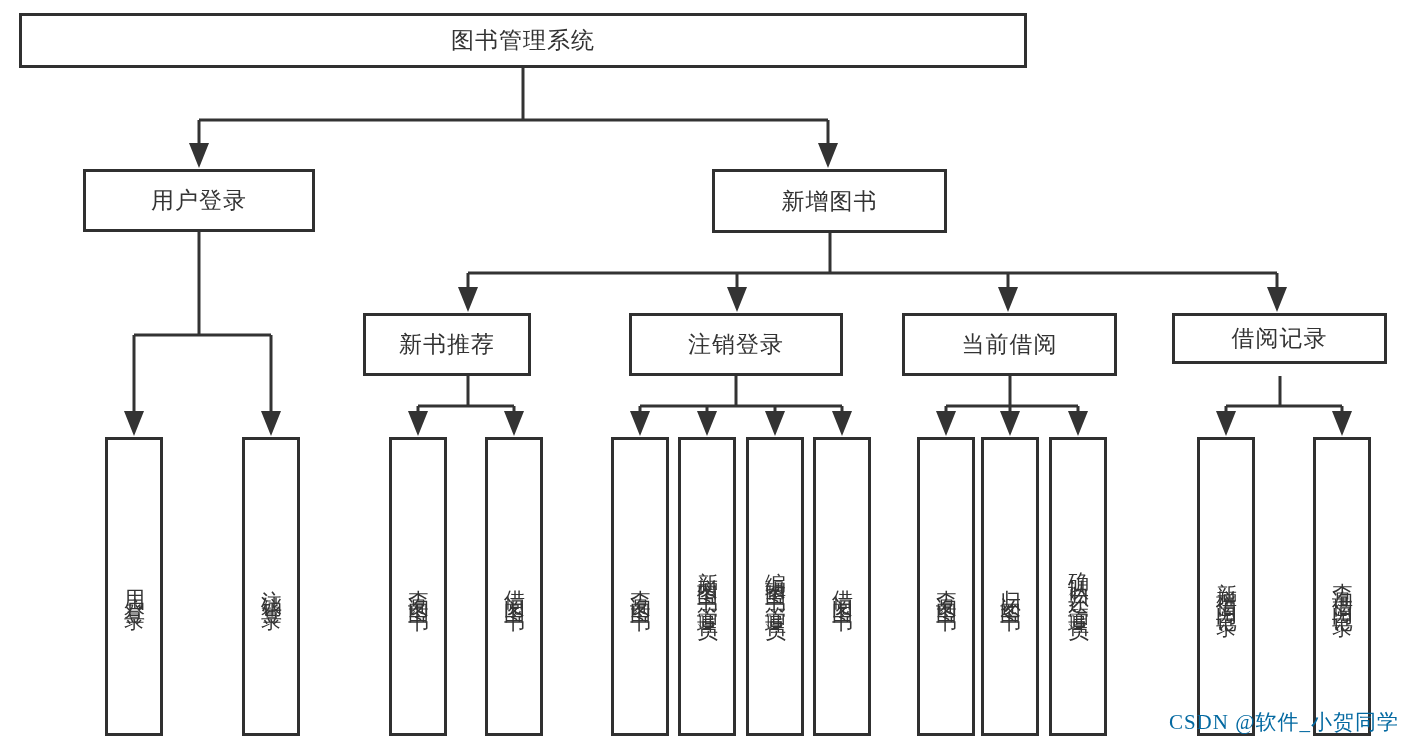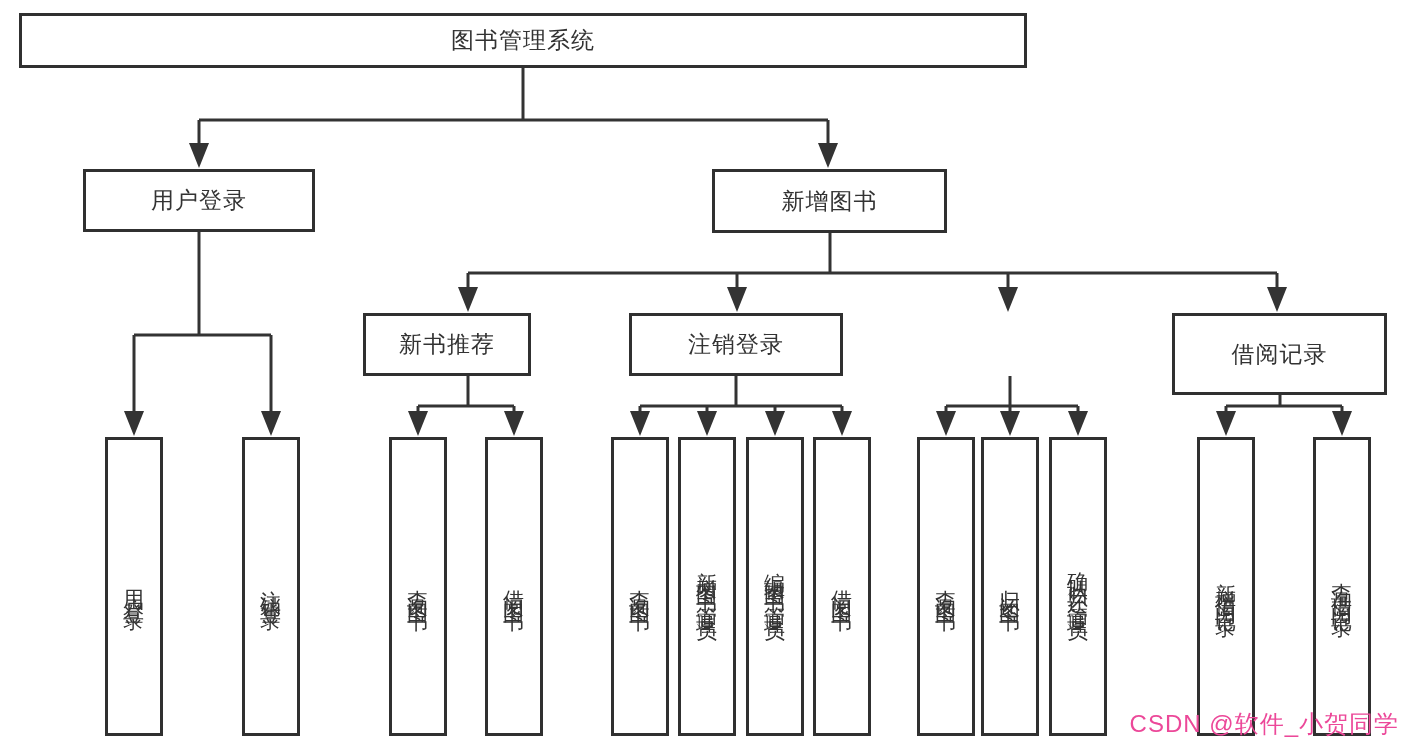--- a/index.html
+++ b/index.html
@@ -1,21 +1,21 @@
 <!DOCTYPE html>
 <html><head>
 <meta charset="utf-8">
 <style>
   html, body { margin: 0; padding: 0; background: #ffffff; }
   #canvas {
     position: relative;
     width: 1405px;
     height: 747px;
     background: #ffffff;
-    font-family: Liberation Sans, sans-serif;
+    font-family: Liberation Serif, serif;
     overflow: hidden;
   }
   #wires {
     position: absolute;
     left: 0; top: 0;
     width: 1405px; height: 747px;
     z-index: 1;
   }
   .node {
     position: absolute;
@@ -38,22 +38,22 @@
     writing-mode: vertical-rl;
     text-orientation: mixed;
     letter-spacing: 7px;
     line-height: 1;
   }
   #watermark {
     position: absolute;
     right: 6px;
     top: 708px;
     z-index: 5;
-    font-size: 24px;
-    color: #ec4899;
+    font-size: 21px;
+    color: #0369a1;
     letter-spacing: 1px;
     white-space: nowrap;
   }
 </style>
 </head>
 <body>
 
 <div id="canvas">
 
   <svg id="wires" viewBox="0 0 1405 747" xmlns="http://www.w3.org/2000/svg">
@@ -121,21 +121,24 @@
   <div class="node hbox" style="left:712px; top:169px; width:235px; height:64px;">
     <span>新增图书</span>
   </div>
 
   <div class="node hbox" style="left:363px; top:313px; width:168px; height:63px;">
     <span>新书推荐</span>
   </div>
   <div class="node hbox" style="left:629px; top:313px; width:214px; height:63px;">
     <span>注销登录</span>
   </div>
-  <div class="node hbox" style="left:1172px; top:313px; width:215px; height:82px;">
+  <div class="node hbox" style="left:902px; top:313px; width:215px; height:63px;">
+    <span>当前借阅</span>
+  </div>
+  <div class="node hbox" style="left:1172px; top:313px; width:215px; height:51px;">
     <span>借阅记录</span>
   </div>
 
   <div class="node vbox" style="left:105px; top:437px; width:58px; height:299px;">
     <span>用户登录</span>
   </div>
   <div class="node vbox" style="left:242px; top:437px; width:58px; height:299px;">
     <span>注销登录</span>
   </div>
 

